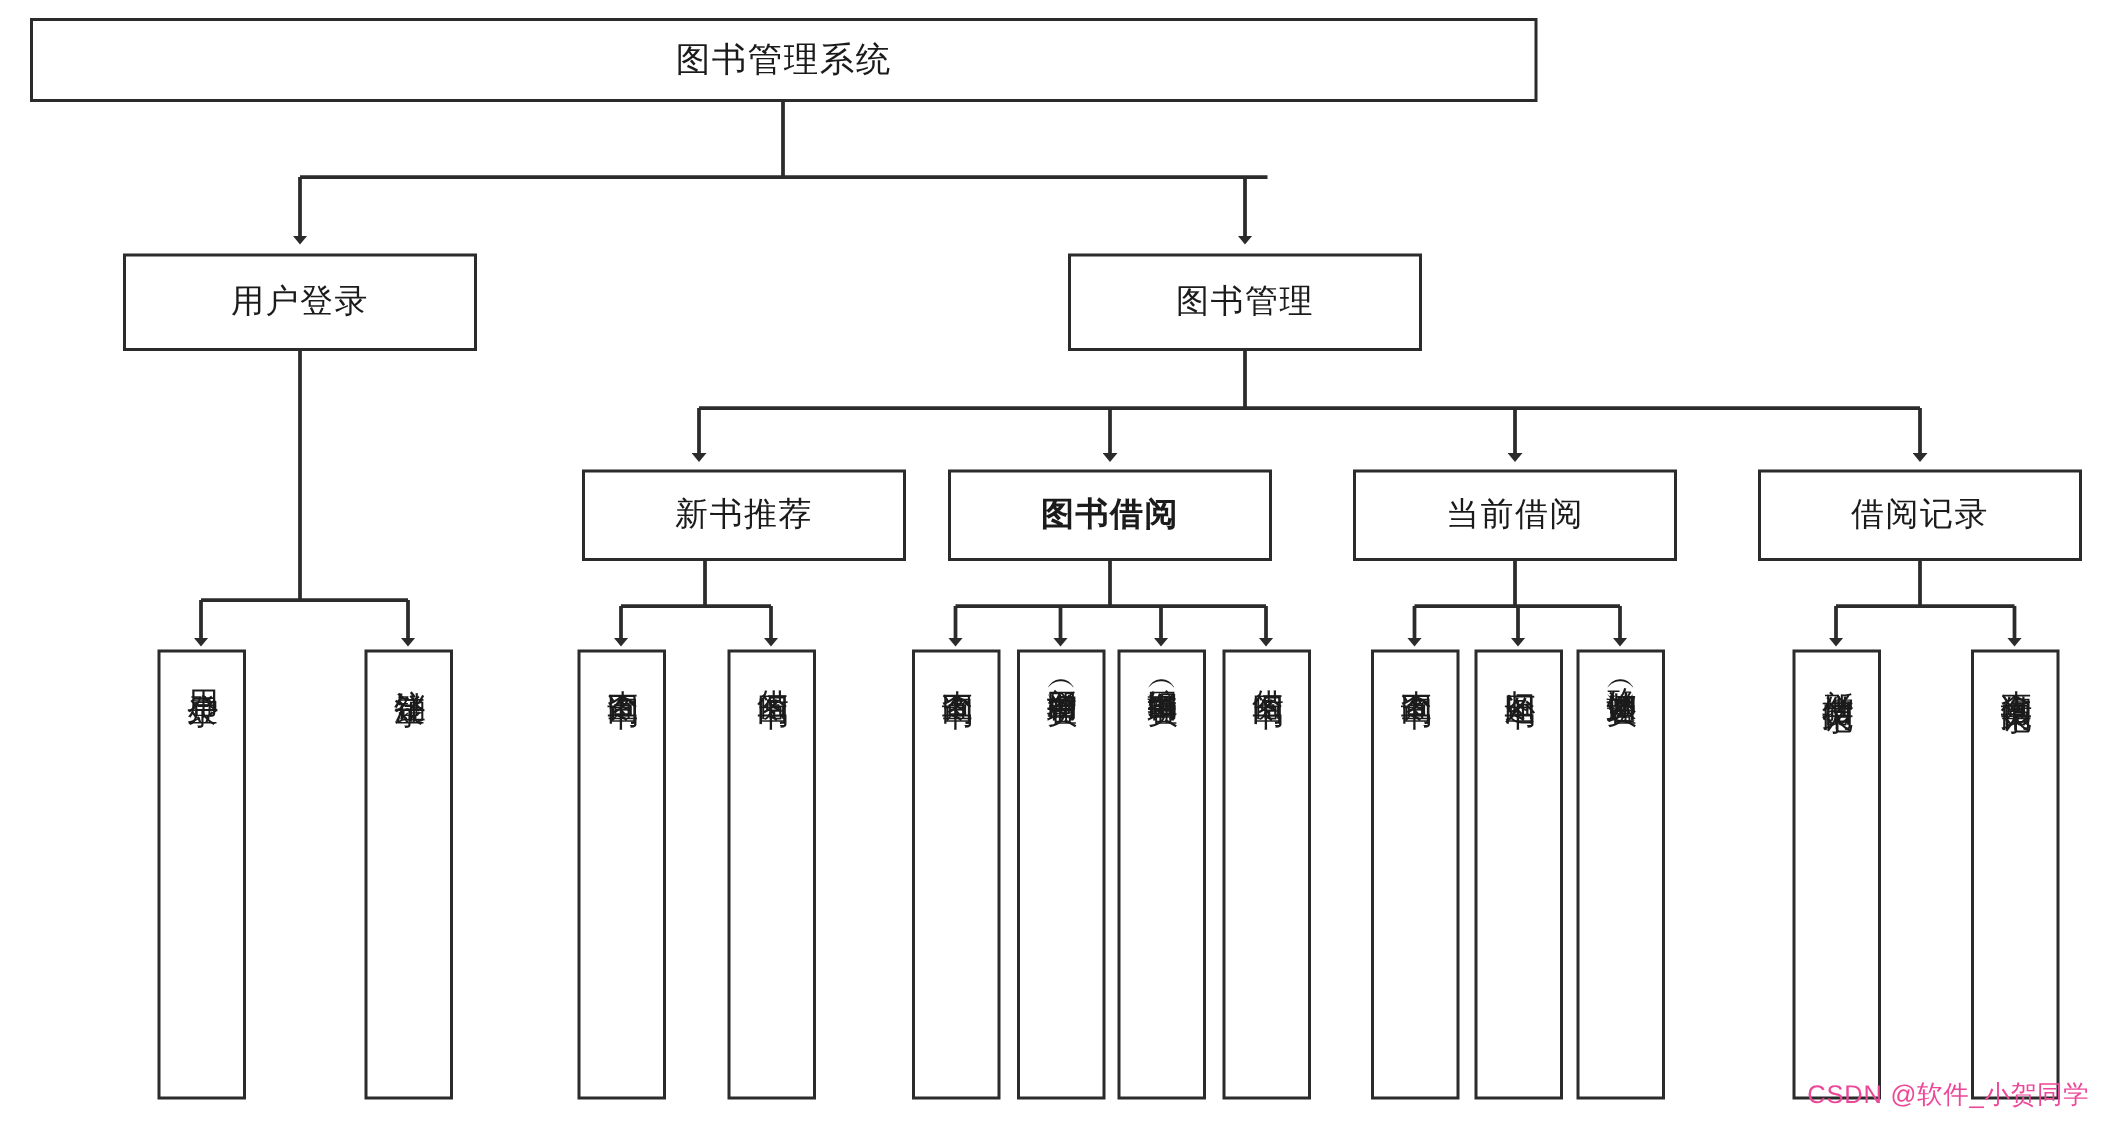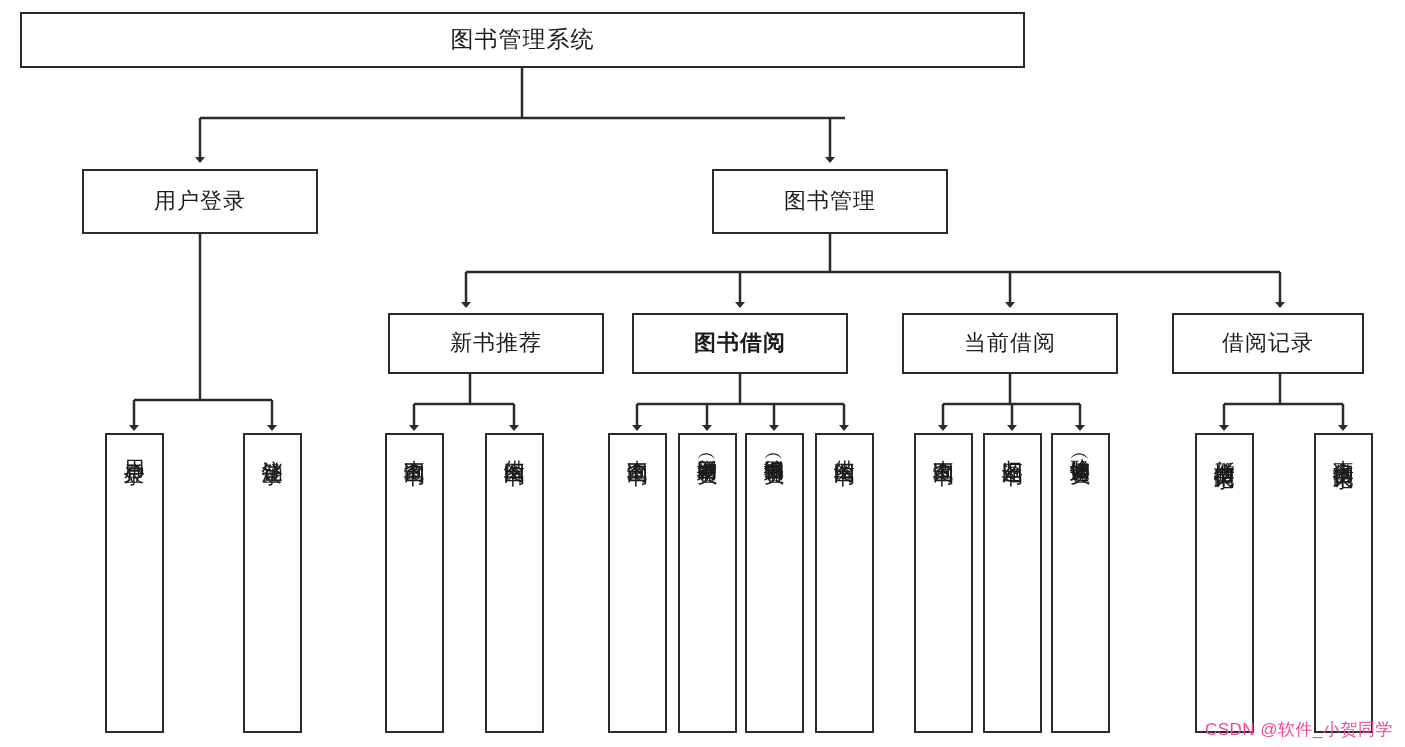--- a/index.html
+++ b/index.html
@@ -151,21 +151,21 @@
   </div>
 
   <div class="node h" style="left:632px; top:313px; width:216px; height:61px;font-weight:bold;">
     <span>图书借阅</span>
   </div>
 
   <div class="node h" style="left:902px; top:313px; width:216px; height:61px;">
     <span>当前借阅</span>
   </div>
 
-  <div class="node h" style="left:1172px; top:313px; width:192px; height:61px;">
+  <div class="node h" style="left:1172px; top:313px; width:216px; height:61px;">
     <span>借阅记录</span>
   </div>
 
   <div class="node v" style="left:105px; top:433px; width:59px; height:300px;">
     <span class="vtext">用户登录</span>
   </div>
 
   <div class="node v" style="left:243px; top:433px; width:59px; height:300px;">
     <span class="vtext">注销登录</span>
   </div>

